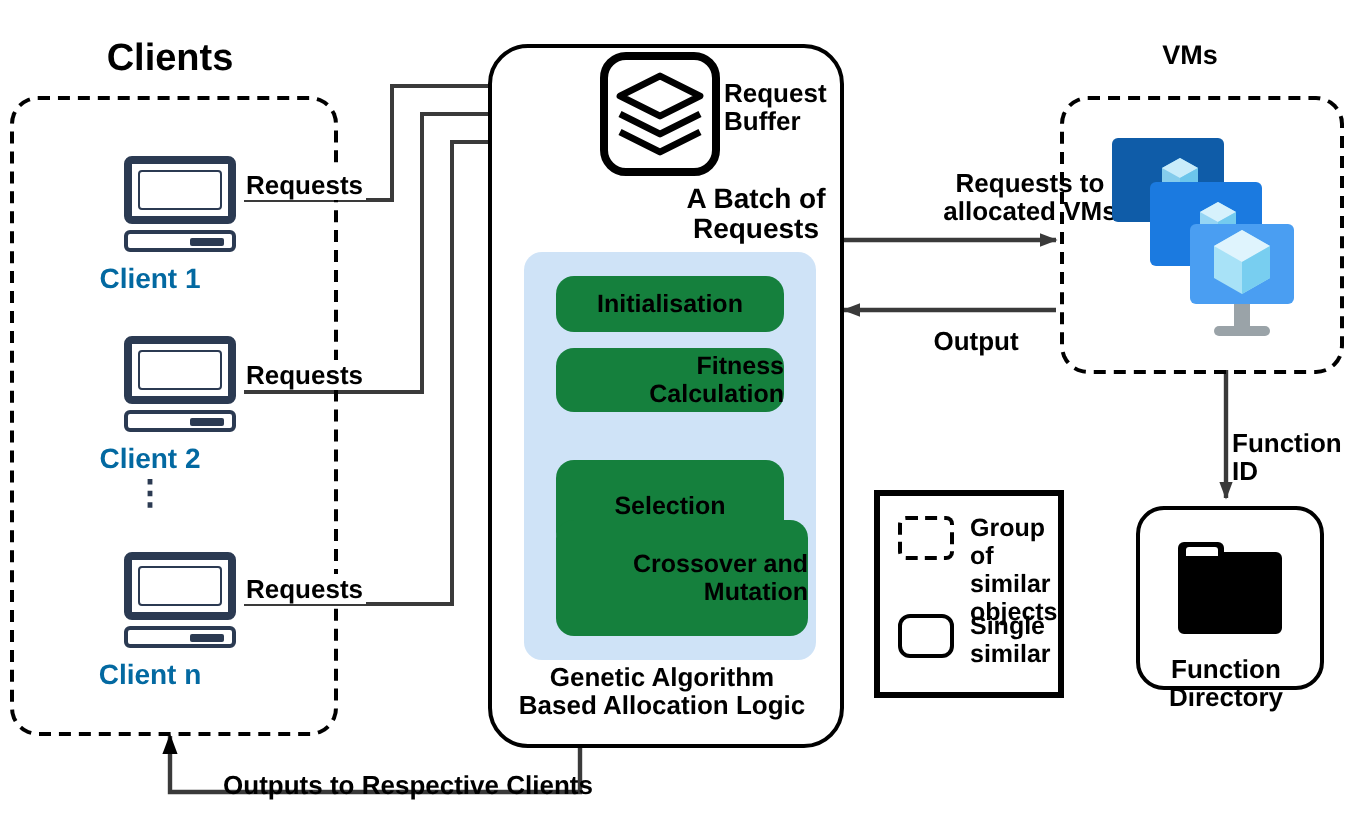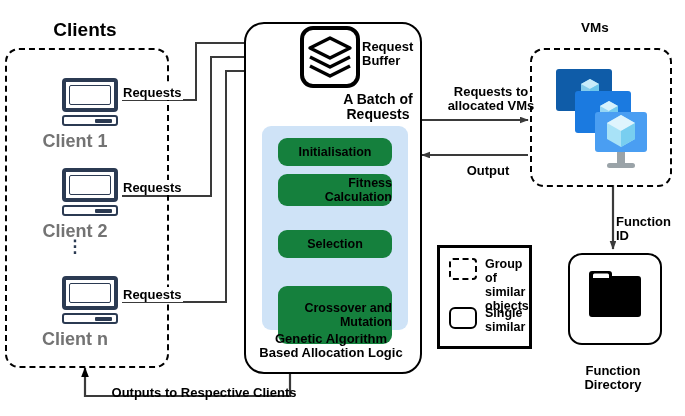--- a/index.html
+++ b/index.html
@@ -24,51 +24,51 @@
   #clients-box{left:5px;top:48px;width:160px;height:316px;}
   .client{position:absolute;width:70px;height:46px;}
   .client .mon{position:absolute;left:7px;top:0;width:56px;height:34px;
        border:4px solid #2b3a52;border-radius:4px;background:#fff;box-sizing:border-box;}
   .client .mon:after{content:"";position:absolute;left:3px;top:3px;right:3px;bottom:3px;
        border:1.5px solid #2b3a52;border-radius:2px;}
   .client .base{position:absolute;left:7px;top:37px;width:56px;height:11px;
        border:2.5px solid #2b3a52;border-radius:3px;background:#fff;box-sizing:border-box;}
   .client .base:after{content:"";position:absolute;right:4px;top:2px;width:17px;height:4px;
        background:#2b3a52;border-radius:1px;}
-  .cname{position:absolute;width:120px;text-align:center;font-size:18px;font-weight:bold;
-       color:#737373;}
+  .cname{position:absolute;width:120px;text-align:center;font-size:14px;font-weight:bold;
+       color:#0369a1;}
   #c1{left:55px;top:78px;} #c1n{left:15px;top:131px;}
   #c2{left:55px;top:168px;} #c2n{left:15px;top:221px;}
   #c3{left:55px;top:276px;} #c3n{left:15px;top:329px;}
   #dots{position:absolute;left:15px;top:243px;width:120px;text-align:center;
         font-size:17px;font-weight:bold;color:#2b3a52;line-height:7px;letter-spacing:0;}
 
   
   #server-box{left:244px;top:22px;width:174px;height:348px;border-radius:20px;}
   #buffer-box{position:absolute;left:300px;top:26px;width:60px;height:62px;
        border:4px solid #000;border-radius:13px;background:#fff;box-sizing:border-box;}
   #t-buffer{left:362px;top:40px;width:62px;font-size:13px;text-align:left;}
   #t-batch{left:330px;top:92px;width:96px;font-size:14px;text-align:center;}
 
   #ga-panel{position:absolute;left:262px;top:126px;width:146px;height:204px;
        background:#cfe3f7;border-radius:9px;}
   .ga-step{position:absolute;left:278px;width:114px;background:#15803d;border-radius:9px;
        display:flex;align-items:center;justify-content:center;text-align:right;
        font-size:12.5px;font-weight:bold;line-height:1.12;}
   #ga1{top:138px;height:28px;}
   #ga2{top:174px;height:32px;}
-  #ga3{top:230px;height:28px;}
-  #ga4{top:286px;height:58px;}
+  #ga3{top:230px;height:45px;}
+  #ga4{top:260px;height:58px;padding-left:12px;}
   #t-ga{left:248px;top:332px;width:166px;font-size:13px;}
 
   
   .reqlbl{position:absolute;font-size:13px;font-weight:bold;background:#fff;padding:0 1px;}
   #r1{left:122px;top:85px;} #r2{left:122px;top:180px;} #r3{left:122px;top:287px;}
 
-  #t-reqvm{left:437px;top:85px;width:108px;font-size:13px;}
+  #t-reqvm{left:461px;top:85px;width:108px;font-size:13px;}
   #t-output{left:452px;top:164px;width:72px;font-size:13px;}
   #t-funcid{left:616px;top:215px;width:70px;font-size:13px;text-align:left;}
   #t-outclients{left:96px;top:376px;width:216px;font-size:13px;margin-top:10px;}
 
   
   #vms-box{left:530px;top:48px;width:138px;height:135px;}
   #vm-icon{position:absolute;left:551px;top:58px;width:100px;height:112px;}
 
   
   #legend{position:absolute;left:437px;top:245px;width:95px;height:104px;
@@ -78,21 +78,21 @@
   .lg-swatch-dash{width:28px;height:22px;border:2px dashed #000;border-radius:4px;
        box-sizing:border-box;flex:0 0 auto;margin-top:1px;}
   .lg-swatch-solid{width:28px;height:22px;border:2px solid #000;border-radius:6px;
        box-sizing:border-box;flex:0 0 auto;margin-top:1px;}
   .lg-txt{margin-left:8px;font-size:12.5px;font-weight:bold;line-height:1.12;
        white-space:pre-line;}
 
   
   #fd-box{left:568px;top:253px;width:90px;height:88px;border-radius:14px;}
   #fd-icon{position:absolute;left:587px;top:268px;width:56px;height:52px;}
-  #t-fd{left:558px;top:364px;width:110px;font-size:13px;}
+  #t-fd{left:558px;top:328px;width:110px;font-size:13px;}
 </style>
 </head>
 <body>
 
 <div id="stage">
 
   <svg id="wires" viewBox="0 0 685 416">
     <defs>
       <marker id="ah" markerWidth="9" markerHeight="9" refX="8.2" refY="3.4" orient="auto" markerUnits="userSpaceOnUse">
         <path d="M0,0 L9,3.4 L0,6.8 z" fill="#3a3a3a"></path>

